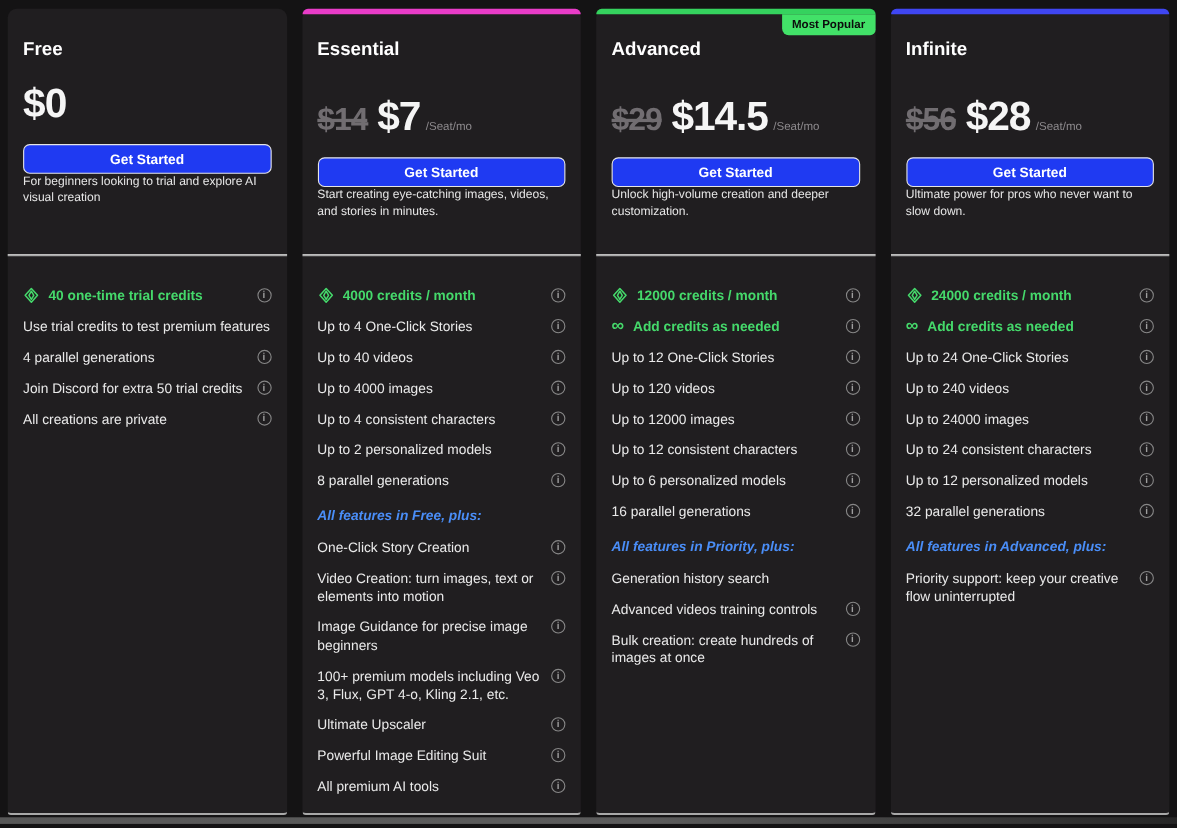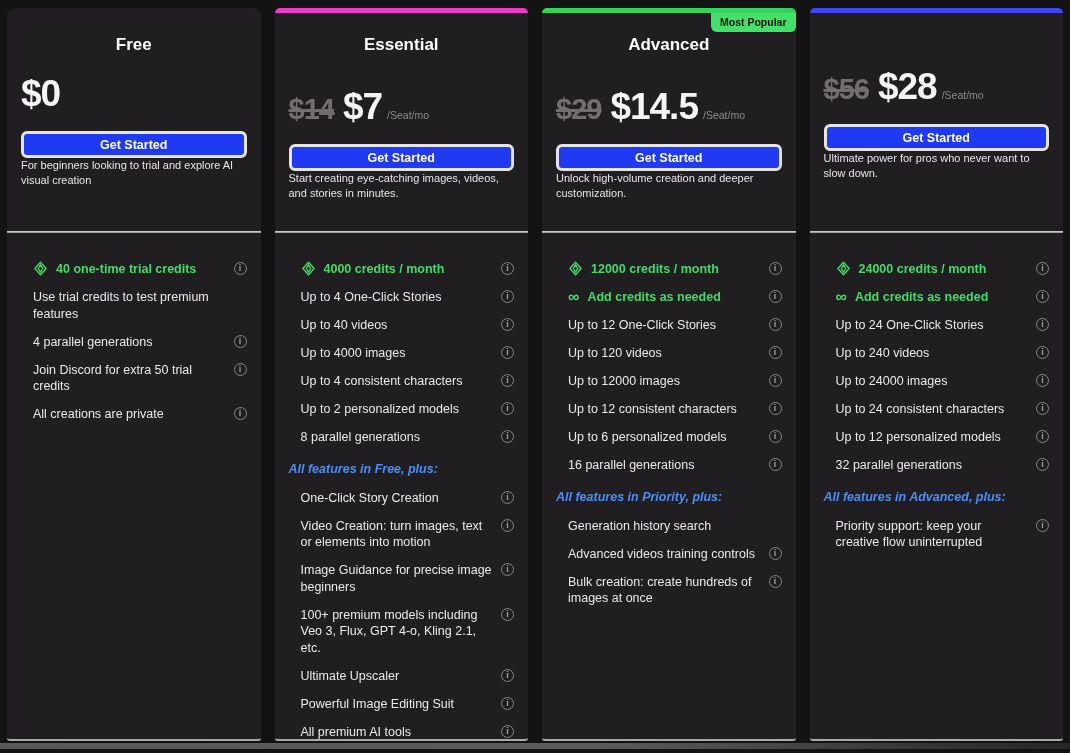--- a/index.html
+++ b/index.html
@@ -40,21 +40,21 @@
     font-weight:700;
     padding:3px 9px 4px 9px;
     border-radius:0 0 5px 6px;
     z-index:3;
   }
   .card-header {
     height:218px;
     padding:22px 14px 0 14px;
     flex:0 0 auto;
   }
-  .plan-name { font-size:17px; font-weight:700; color:#ffffff;text-align:center; }
+  .plan-name { font-size:17px; font-weight:700; color:#ffffff; }
   .price-row {
     margin-top:18px;
     display:flex;
     align-items:baseline;
     gap:9px;
     white-space:nowrap;
   }
   .price-old {
     font-size:29px;
     font-weight:600;
@@ -64,21 +64,21 @@
     letter-spacing:-1px;
     text-align:right;
   }
   .price { font-size:37px; font-weight:700; color:#f5f5f5; letter-spacing:-1px; }
   .price-suffix { font-size:10.5px; color:#8d8a8d; margin-left:-4px;margin-top:36px; }
   .cta {
     margin-top:16px;
     width:100%;
     height:27px;
     background:var(--btn-bg);
-    border:3px solid #e5e5e5;
+    border:1px solid #e5e5e5;
     border-radius:6px;
     color:#ffffff;
     font-family:"Liberation Sans", sans-serif;
     font-size:12.5px;
     font-weight:700;
     cursor:pointer;
     display:block;
   }
   .description {
     margin-top:0;
@@ -97,21 +97,20 @@
   }
   .feature {
     display:flex;
     align-items:flex-start;
     justify-content:space-between;
     gap:8px;
     margin-bottom:11.5px;
     color:#eaeaea;
     font-size:12.5px;
     line-height:1.32;
-    margin-left:12px;
   }
   .feature-main { display:flex; align-items:flex-start; gap:8px; }
   .feature.green .feature-text { color:var(--green); font-weight:700; }
   .feature-heading {
     color:var(--heading-blue);
     font-size:12.5px;
     font-weight:700;
     font-style:italic;
     margin:16px 0 14px 0;
   }
@@ -395,20 +394,21 @@
           <div class="feature-main">
             <span class="feature-text">Bulk creation: create hundreds of images at once</span>
           </div>
           <span class="info-icon">i</span>
         </div>
       </div>
     </div>
     <div class="card">
       <div class="accent-bar" style="background: rgb(63, 70, 242);"></div>
       <div class="card-header">
+        <div class="plan-name">Infinite</div>
         <div class="price-row">
           <span class="price-old">$56</span>
           <span class="price">$28</span>
           <span class="price-suffix">/Seat/mo</span>
         </div>
         <button class="cta">Get Started</button>
         <div class="description">Ultimate power for pros who never want to slow down.</div>
       </div>
       <div class="divider"></div>
       <div class="features">

